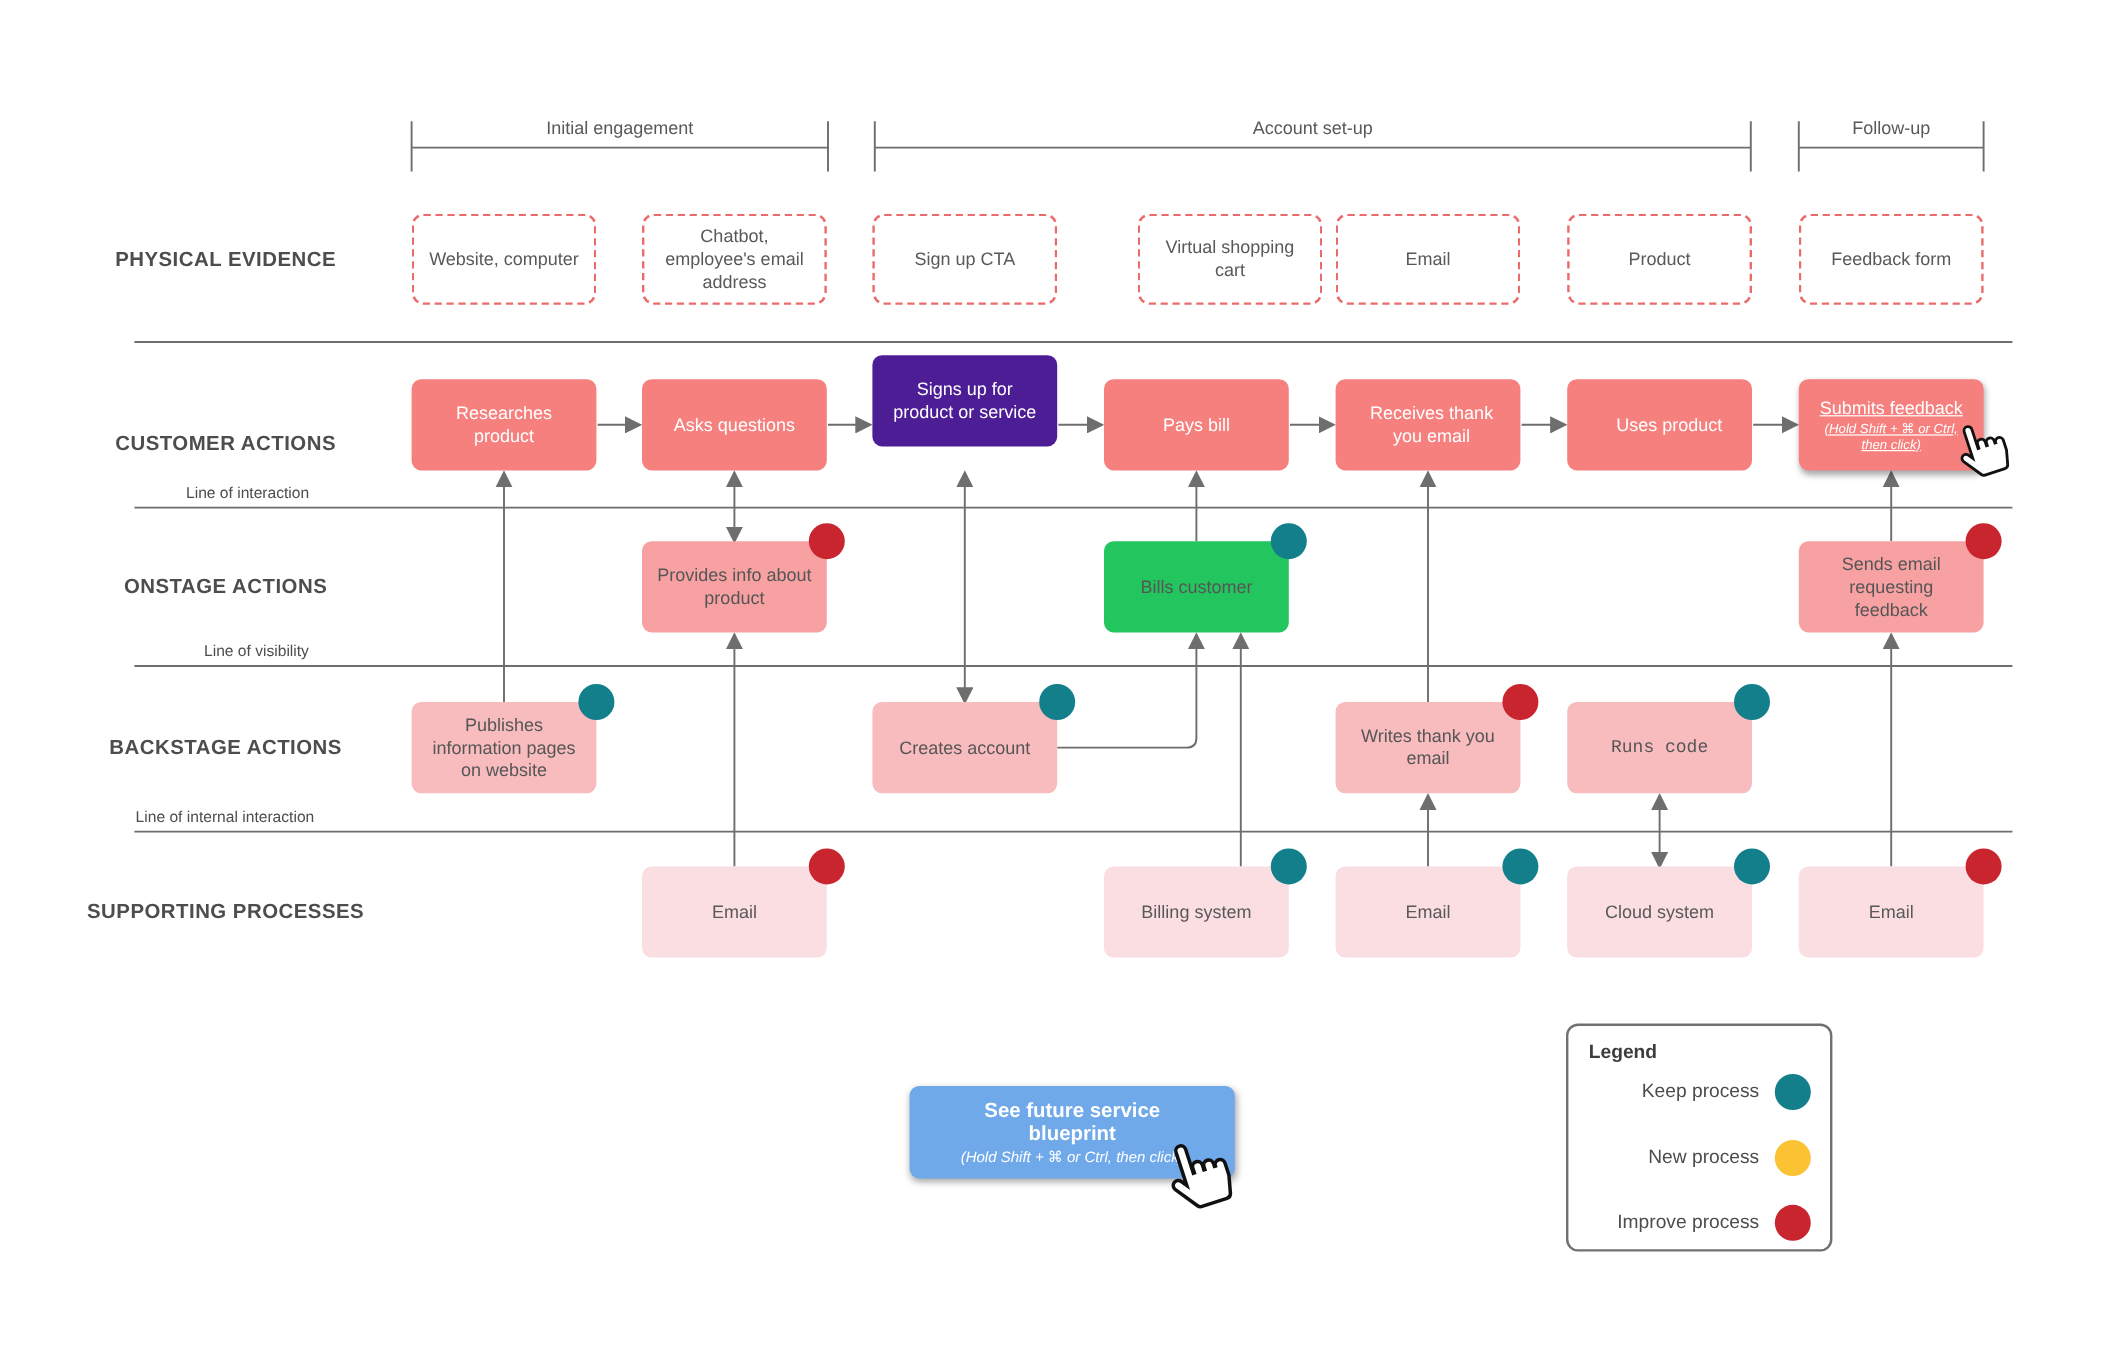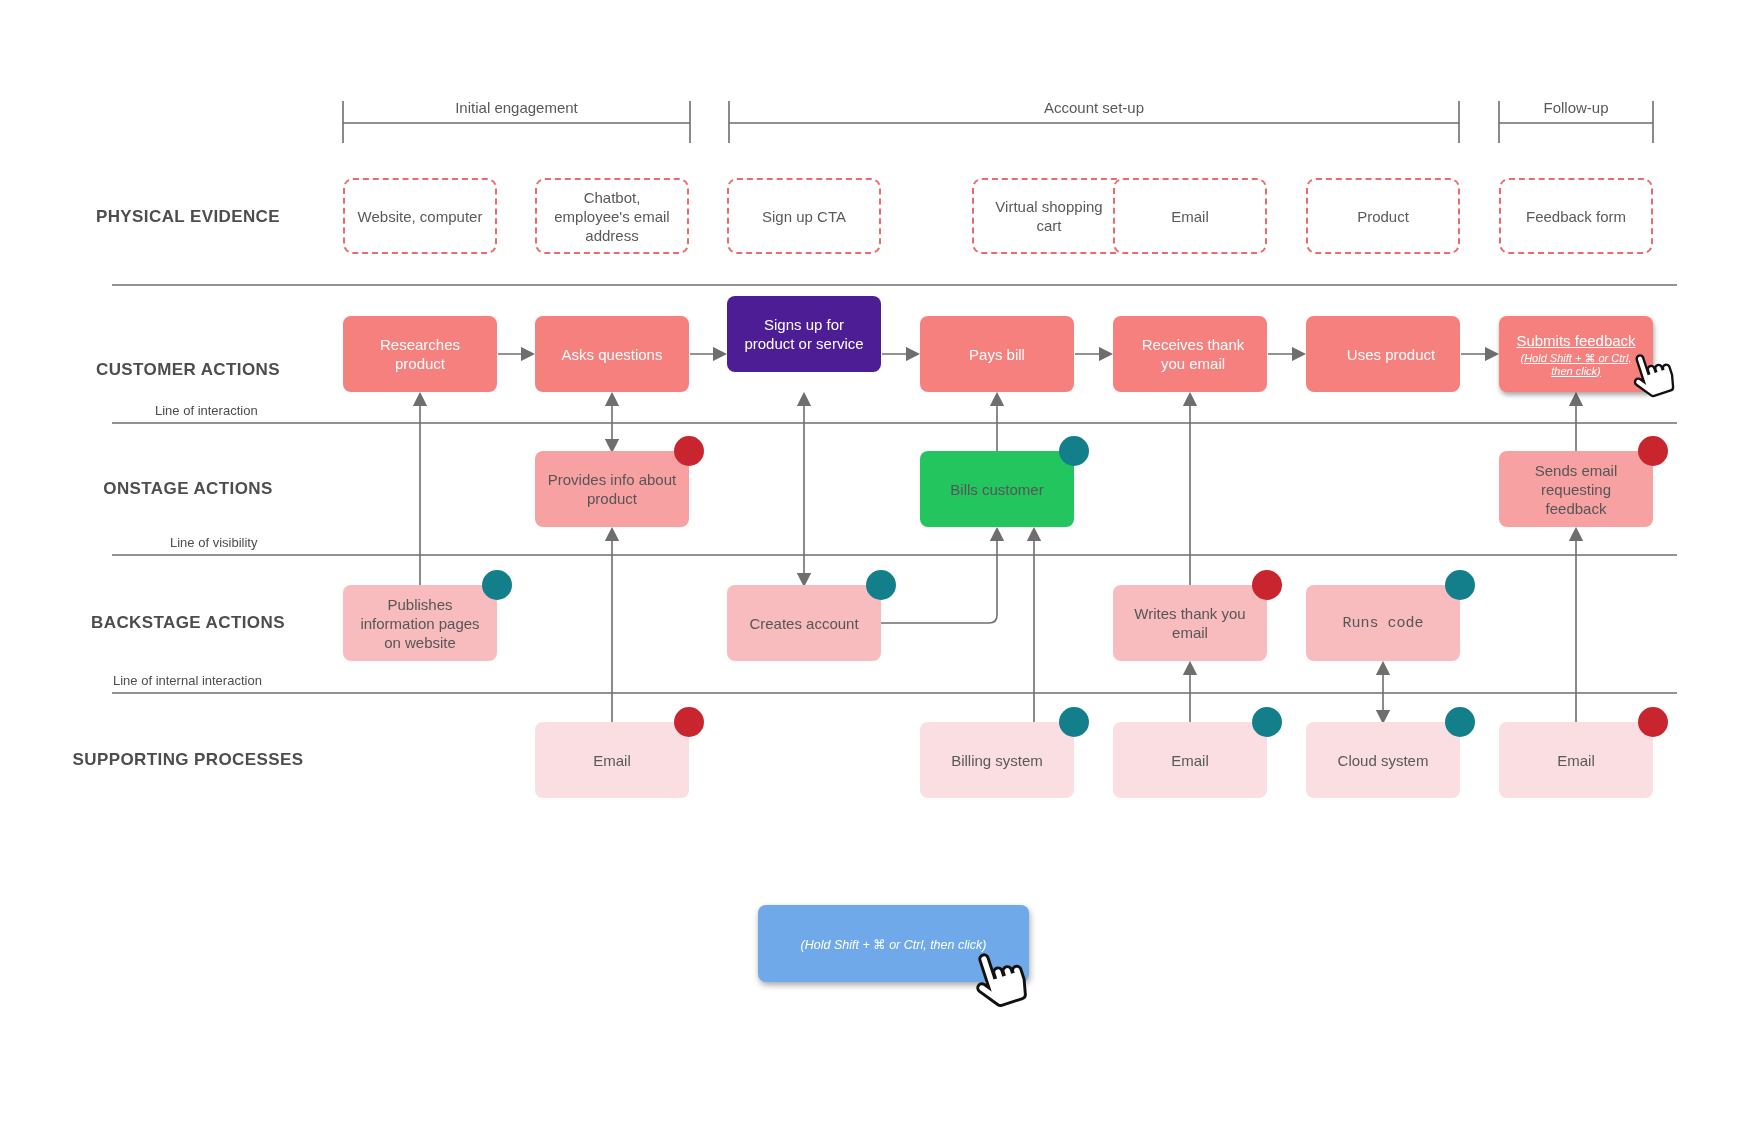--- a/index.html
+++ b/index.html
@@ -90,21 +90,21 @@
   <div id="nodes">
       <div class="node physical" style="left: 343px; top: 178px;">
         <span>Website, computer</span>
       </div>
       <div class="node physical" style="left: 535px; top: 178px;">
         <span>Chatbot, employee's email address</span>
       </div>
       <div class="node physical" style="left: 727px; top: 178px;">
         <span>Sign up CTA</span>
       </div>
-      <div class="node physical" style="left: 972px; top: 178px; align-items: flex-end;">
+      <div class="node physical" style="left: 948px; top: 178px; align-items: flex-end;">
         <span>Virtual shopping cart</span>
       </div>
       <div class="node physical" style="left: 1113px; top: 178px;">
         <span>Email</span>
       </div>
       <div class="node physical" style="left: 1306px; top: 178px;">
         <span>Product</span>
       </div>
       <div class="node physical" style="left: 1499px; top: 178px;">
         <span>Feedback form</span>
@@ -174,22 +174,40 @@
       <div class="node supporting" style="left: 1306px; top: 722px; background: rgb(251, 222, 225);">
         <span>Cloud system</span>
       </div>
       <div class="dot" style="left: 1445px; top: 707px; background: rgb(19, 127, 139);"></div>
       <div class="node supporting" style="left: 1499px; top: 722px; background: rgb(251, 222, 225);">
         <span>Email</span>
       </div>
       <div class="dot" style="left: 1638px; top: 707px; background: rgb(200, 37, 47);"></div>
     </div>
 
+  <div class="legend">
+    <div class="legend-title">Legend</div>
+    <div id="legend-rows">
+        <div class="legend-row" style="top: 40px;">
+          <span class="legend-text">Keep process</span>
+          <span class="legend-swatch" style="background: rgb(19, 127, 139);"></span>
+        </div>
+        <div class="legend-row" style="top: 94.5px;">
+          <span class="legend-text">New process</span>
+          <span class="legend-swatch" style="background: rgb(251, 194, 51);"></span>
+        </div>
+        <div class="legend-row" style="top: 149px;">
+          <span class="legend-text">Improve process</span>
+          <span class="legend-swatch" style="background: rgb(200, 37, 47);"></span>
+        </div>
+      </div>
+  </div>
 
   <div class="cta" style="background: rgb(111, 169, 234);">
+    <div class="cta-title">See future service blueprint</div>
     <div class="cta-note">(Hold Shift + ⌘ or Ctrl, then click)</div>
   </div>
 
   <div class="cursor" style="left:1630px;top:350px;width:44px;height:48px;transform:rotate(-18deg);">
     <svg viewBox="-30 -30 508 572" width="44" height="48">
       <path d="M448 240v96c0 3.084-.356 6.159-1.063 9.162l-32 136C410.686 499.23 394.562 512 376 512H168a40.004 40.004 0 0 1-32.35-16.473l-127.997-176c-12.993-17.866-9.043-42.883 8.822-55.876 17.867-12.994 42.884-9.043 55.877 8.823L104 315.992V40c0-22.091 17.909-40 40-40s40 17.909 40 40v200h8v-40c0-22.091 17.909-40 40-40s40 17.909 40 40v40h8v-24c0-22.091 17.909-40 40-40s40 17.909 40 40v24h8c0-22.091 17.909-40 40-40s40 17.909 40 40z" fill="#ffffff" stroke="#111111" stroke-width="28"></path>
     </svg>
   </div>
   <div class="cursor" style="left:972px;top:948px;width:54px;height:60px;transform:rotate(-18deg);">
     <svg viewBox="-30 -30 508 572" width="54" height="60">

